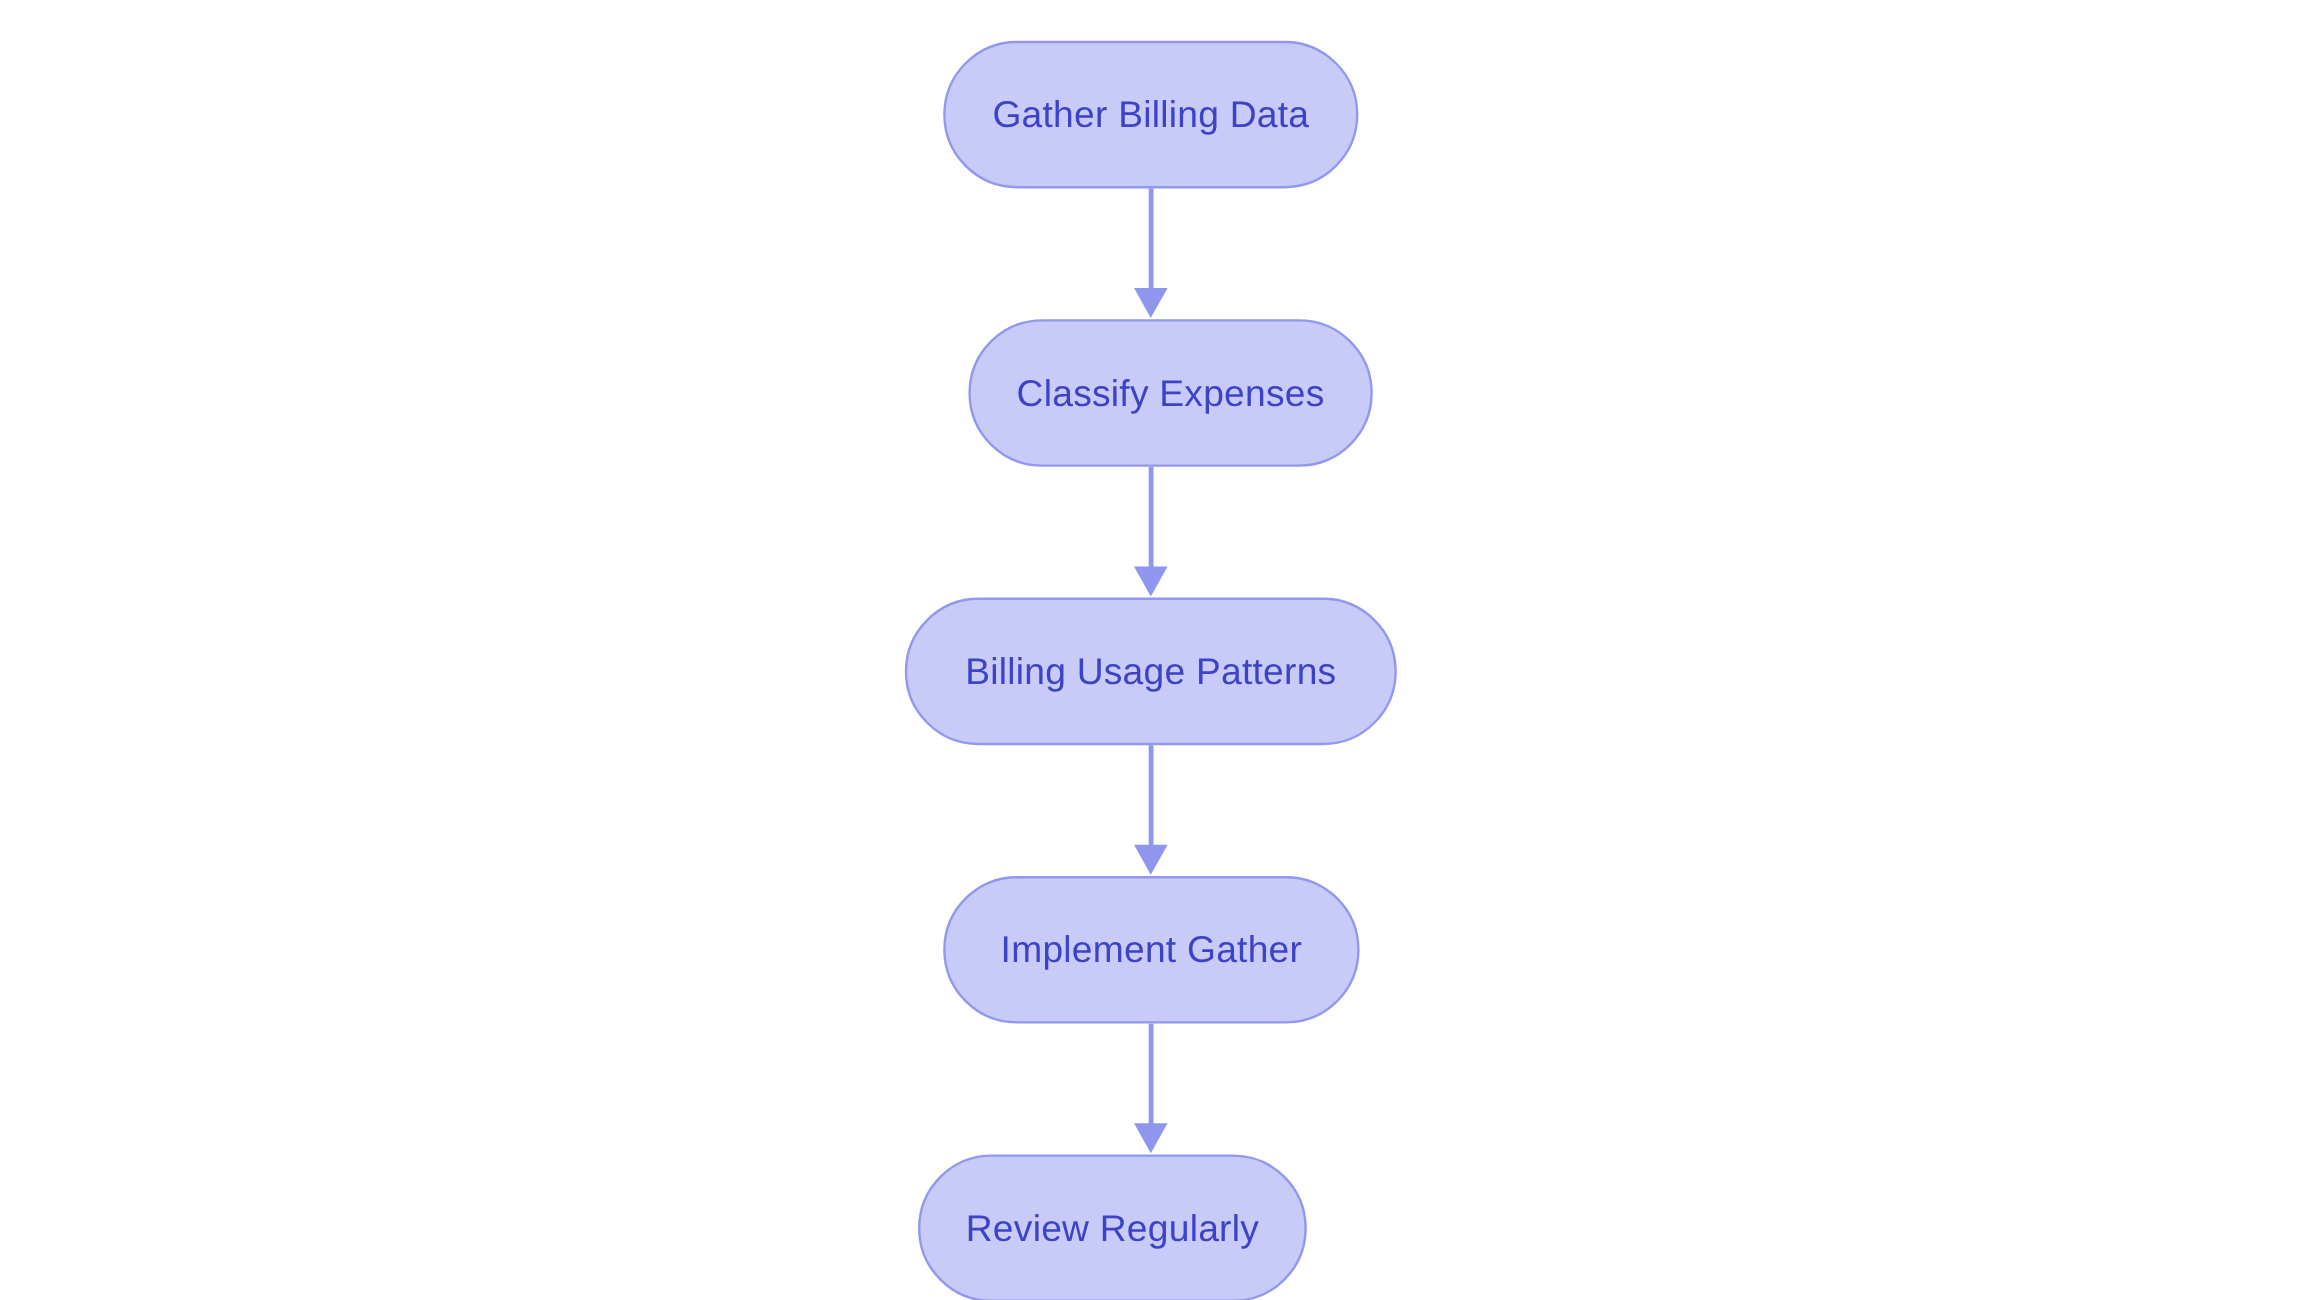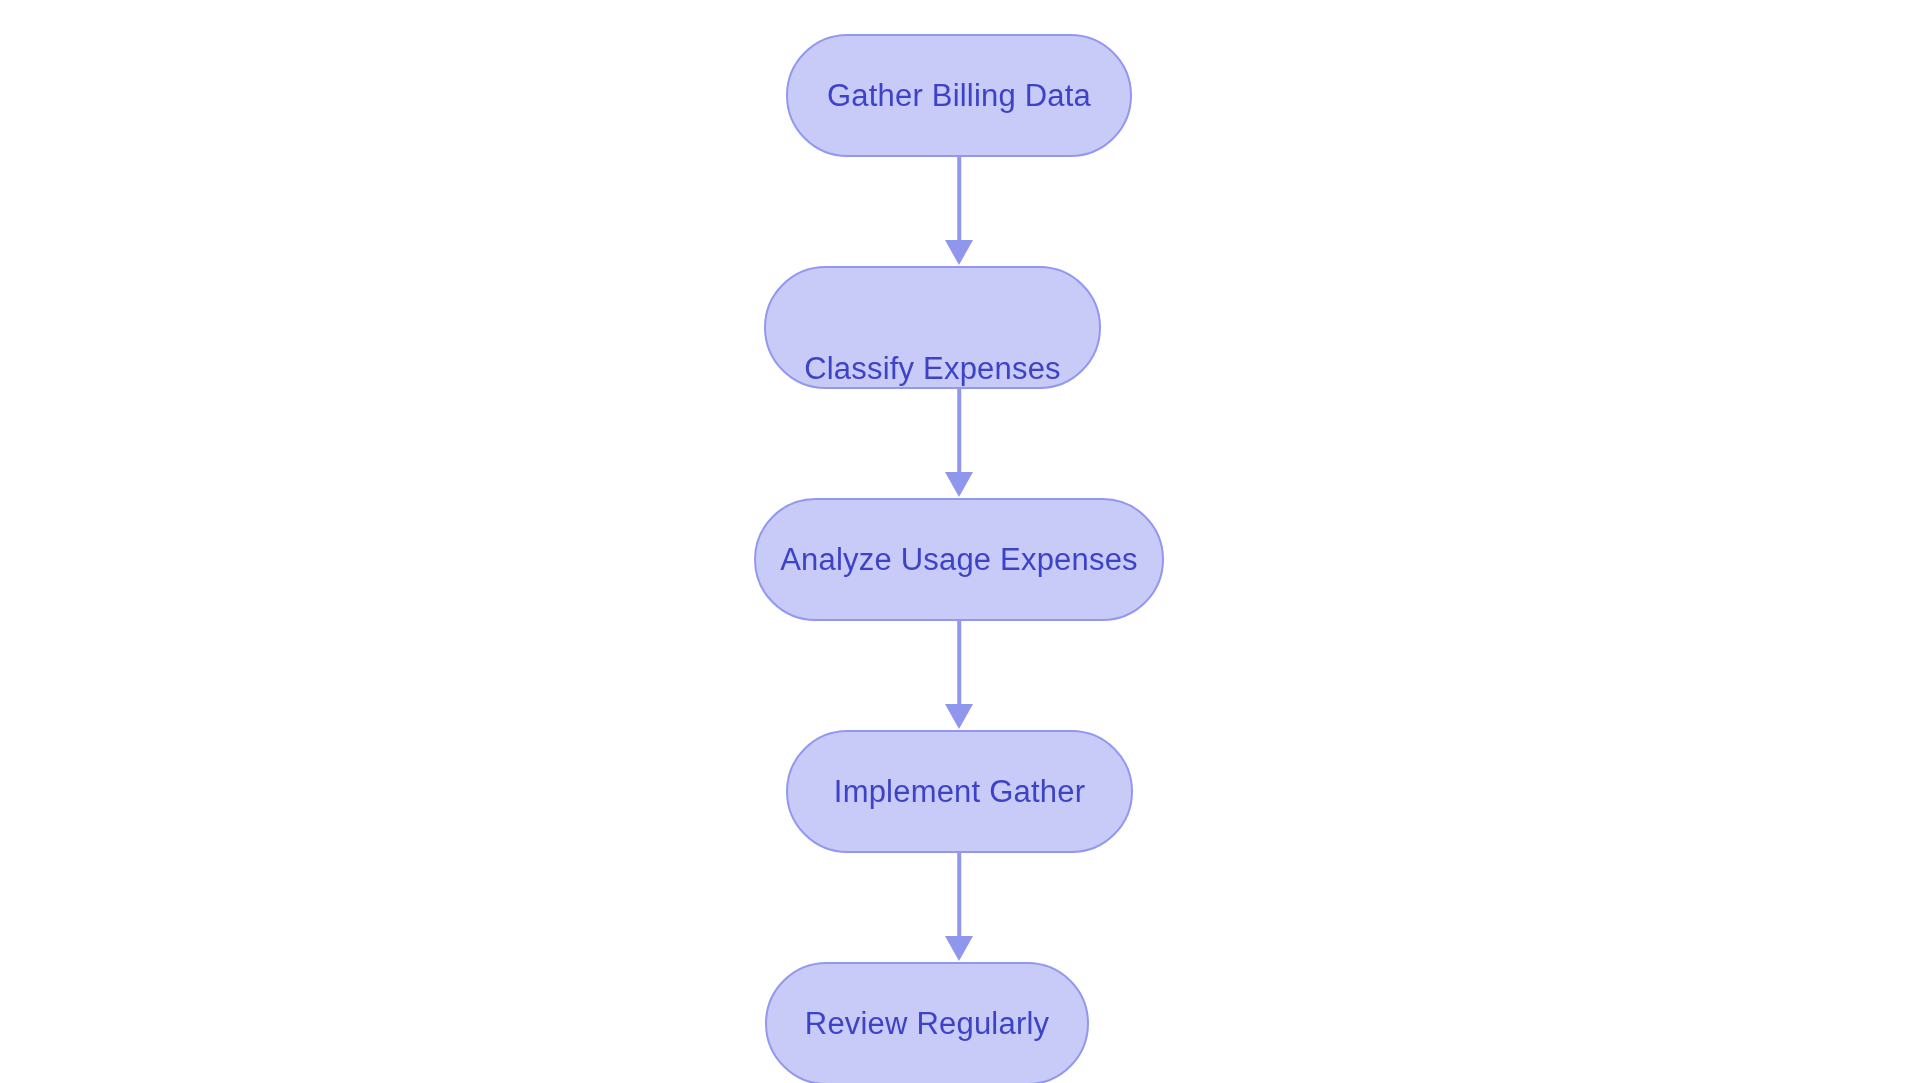--- a/index.html
+++ b/index.html
@@ -29,21 +29,21 @@
   }
   .node-label {
     color: var(--node-text, #3d43c6);
     font-size: 31px;
     font-weight: 400;
     letter-spacing: 0.2px;
     white-space: nowrap;
     user-select: none;
   }
   .n1 { left: 786px; top: 18px;  width: 346px; }
-  .n2 { left: 764px; top: 250px; width: 337px; align-items: flex-end; }
+  .n2 { left: 807px; top: 250px; width: 337px; }
   .n3 { left: 754px; top: 482px; width: 410px; }
   .n4 { left: 786px; top: 714px; width: 347px; }
   .n5 { left: 765px; top: 946px; width: 324px; }
 
   .arrow {
     position: absolute;
     left: 944px;
     width: 30px;
   }
   .a1 { top: 141px; height: 108px; }
@@ -88,21 +88,21 @@
   <div class="node n2">
     <span class="node-label">Classify Expenses</span>
   </div>
 
   <div class="arrow a2">
     <div class="arrow-line"></div>
     <div class="arrow-head"></div>
   </div>
 
   <div class="node n3">
-    <span class="node-label">Analyze Usage Expenses</span>
+    <span class="node-label">Billing Usage Patterns</span>
   </div>
 
   <div class="arrow a3">
     <div class="arrow-line"></div>
     <div class="arrow-head"></div>
   </div>
 
   <div class="node n4">
     <span class="node-label">Implement Gather</span>
   </div>

